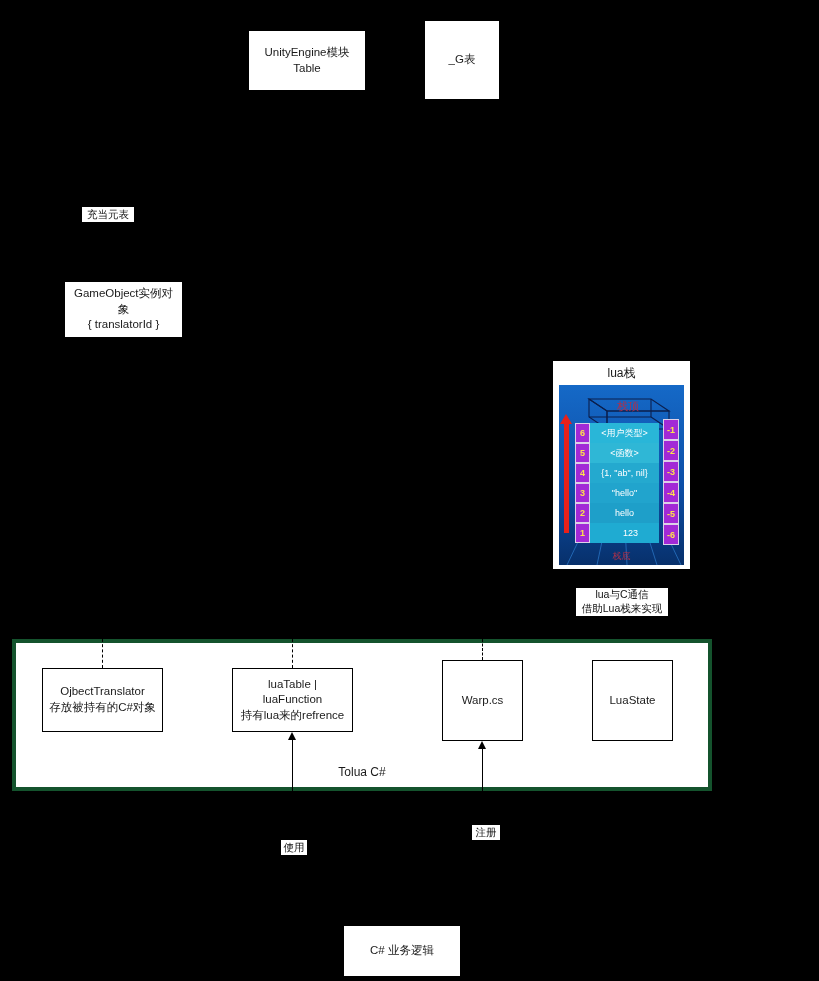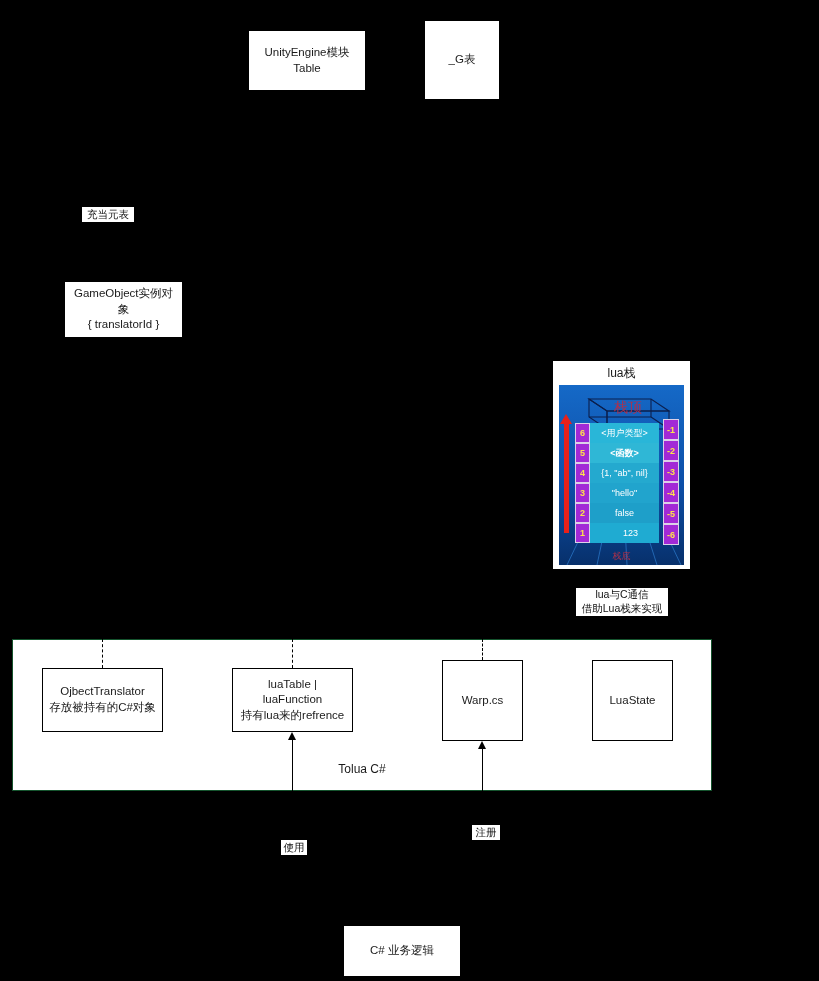--- a/index.html
+++ b/index.html
@@ -11,40 +11,40 @@
   .node{position:absolute;background:#ffffff;border:1px solid #000;
         color:#1a1a1a;display:flex;align-items:center;justify-content:center;
         text-align:center;line-height:1.35;font-size:11.5px;box-sizing:border-box;}
   .node .lines{padding:0 4px;}
 
   
   .edge-label{position:absolute;background:#ffffff;color:#111;font-size:10.5px;
               line-height:1.3;text-align:center;padding:0 1px;box-sizing:border-box;}
 
   
-  .panel{position:absolute;background:#ffffff;border:1px solid #14532d;box-sizing:border-box;}
+  .panel{position:absolute;background:#ffffff;border:4px solid #14532d;box-sizing:border-box;}
   .panel-caption{position:absolute;font-size:12px;color:#1a1a1a;text-align:center;}
 
   
   .vline{position:absolute;background:#000;width:1px;}
   .dashline{position:absolute;width:0;border-left:1px dashed #000;}
   .arrow-up{position:absolute;width:0;height:0;
             border-left:4px solid transparent;border-right:4px solid transparent;
             border-bottom:8px solid #000;}
 
   
   .luastack{position:absolute;background:#ffffff;box-sizing:border-box;}
   .luastack-title{position:absolute;left:0;right:0;top:4px;text-align:center;
                   font-size:12px;color:#1a1a1a;}
   .stack-body{position:absolute;left:6px;right:6px;top:24px;bottom:4px;
               background:linear-gradient(180deg,#1569c7 0%,#0d4fa8 55%,#07306b 100%);
               overflow:hidden;}
   .persp{position:absolute;left:0;top:0;width:100%;height:100%;}
   .topbox-label{position:absolute;left:30px;top:14px;width:78px;text-align:center;
-                font-size:14px;color:#b0304a;}
+                font-size:11px;color:#b0304a;}
   .rows{position:absolute;left:16px;top:38px;width:84px;}
   .row{position:relative;height:20px;display:flex;align-items:center;}
   .idx{position:absolute;left:0;top:0;width:15px;height:20px;background:#a229d6;
        border:1px solid #dcd0e8;box-sizing:border-box;color:#ffe24a;font-size:9px;
        display:flex;align-items:center;justify-content:center;font-weight:bold;}
   .val{position:absolute;left:15px;top:0;right:0;height:20px;
        display:flex;align-items:center;justify-content:center;
        color:#ffffff;font-size:9px;box-sizing:border-box;}
   .negcol{position:absolute;left:104px;top:34px;width:16px;}
   .neg{height:21px;background:#a229d6;border:1px solid #dcd0e8;box-sizing:border-box;
@@ -115,33 +115,33 @@
 
       <div class="redarrow"></div>
 
       <div class="rows">
         <div class="row">
           <div class="idx">6</div>
           <div class="val" style="background:#29b6d8;">&lt;用户类型&gt;</div>
         </div>
         <div class="row">
           <div class="idx">5</div>
-          <div class="val" style="background:#2fb7d6;font-weight:bold;">&lt;函数&gt;</div>
+          <div class="val" style="background:#2fb7d6;">&lt;函数&gt;</div>
         </div>
         <div class="row">
           <div class="idx">4</div>
           <div class="val" style="background:#24a9cf;">{1, "ab", nil}</div>
         </div>
         <div class="row">
           <div class="idx">3</div>
           <div class="val" style="background:#21a4cd;">"hello"</div>
         </div>
         <div class="row">
           <div class="idx">2</div>
-          <div class="val" style="background:#1e9fc9;">false</div>
+          <div class="val" style="background:#1e9fc9;">hello</div>
         </div>
         <div class="row">
           <div class="idx">1</div>
           <div class="val" style="background:#1fabd2;padding-left:12px;">123</div>
         </div>
       </div>
 
       <div class="negcol">
         <div class="neg">-1</div>
         <div class="neg">-2</div>

